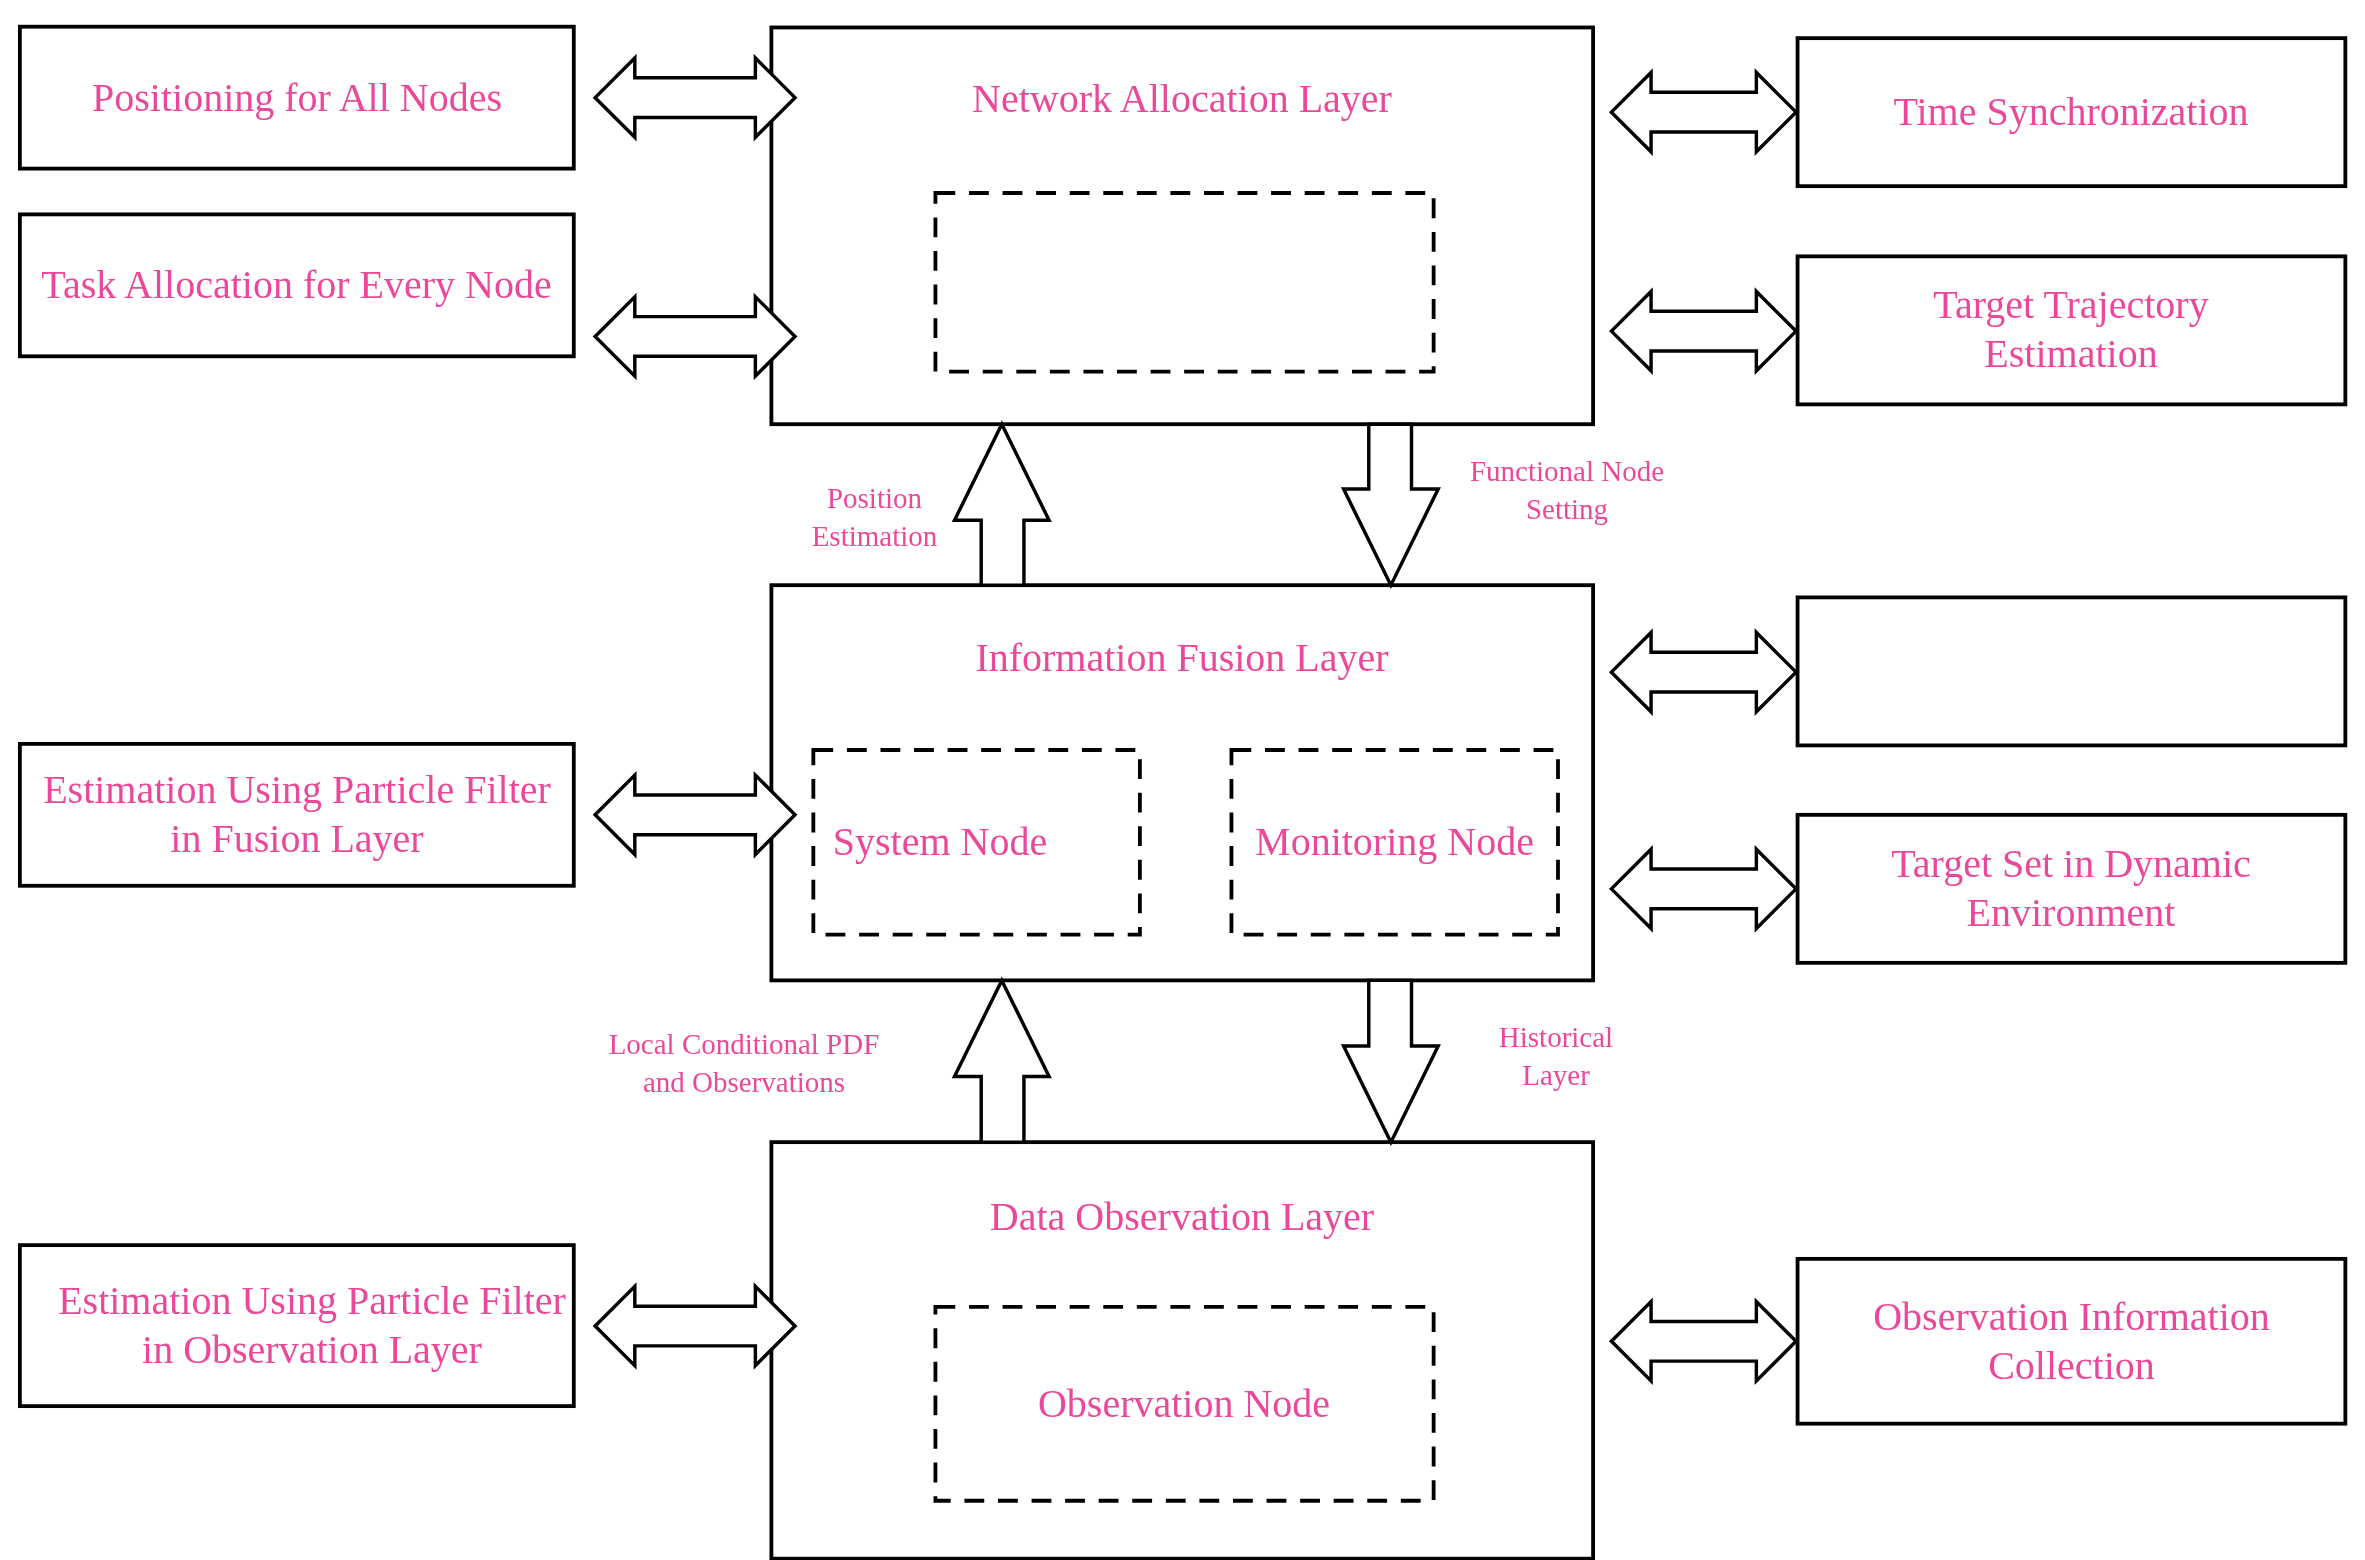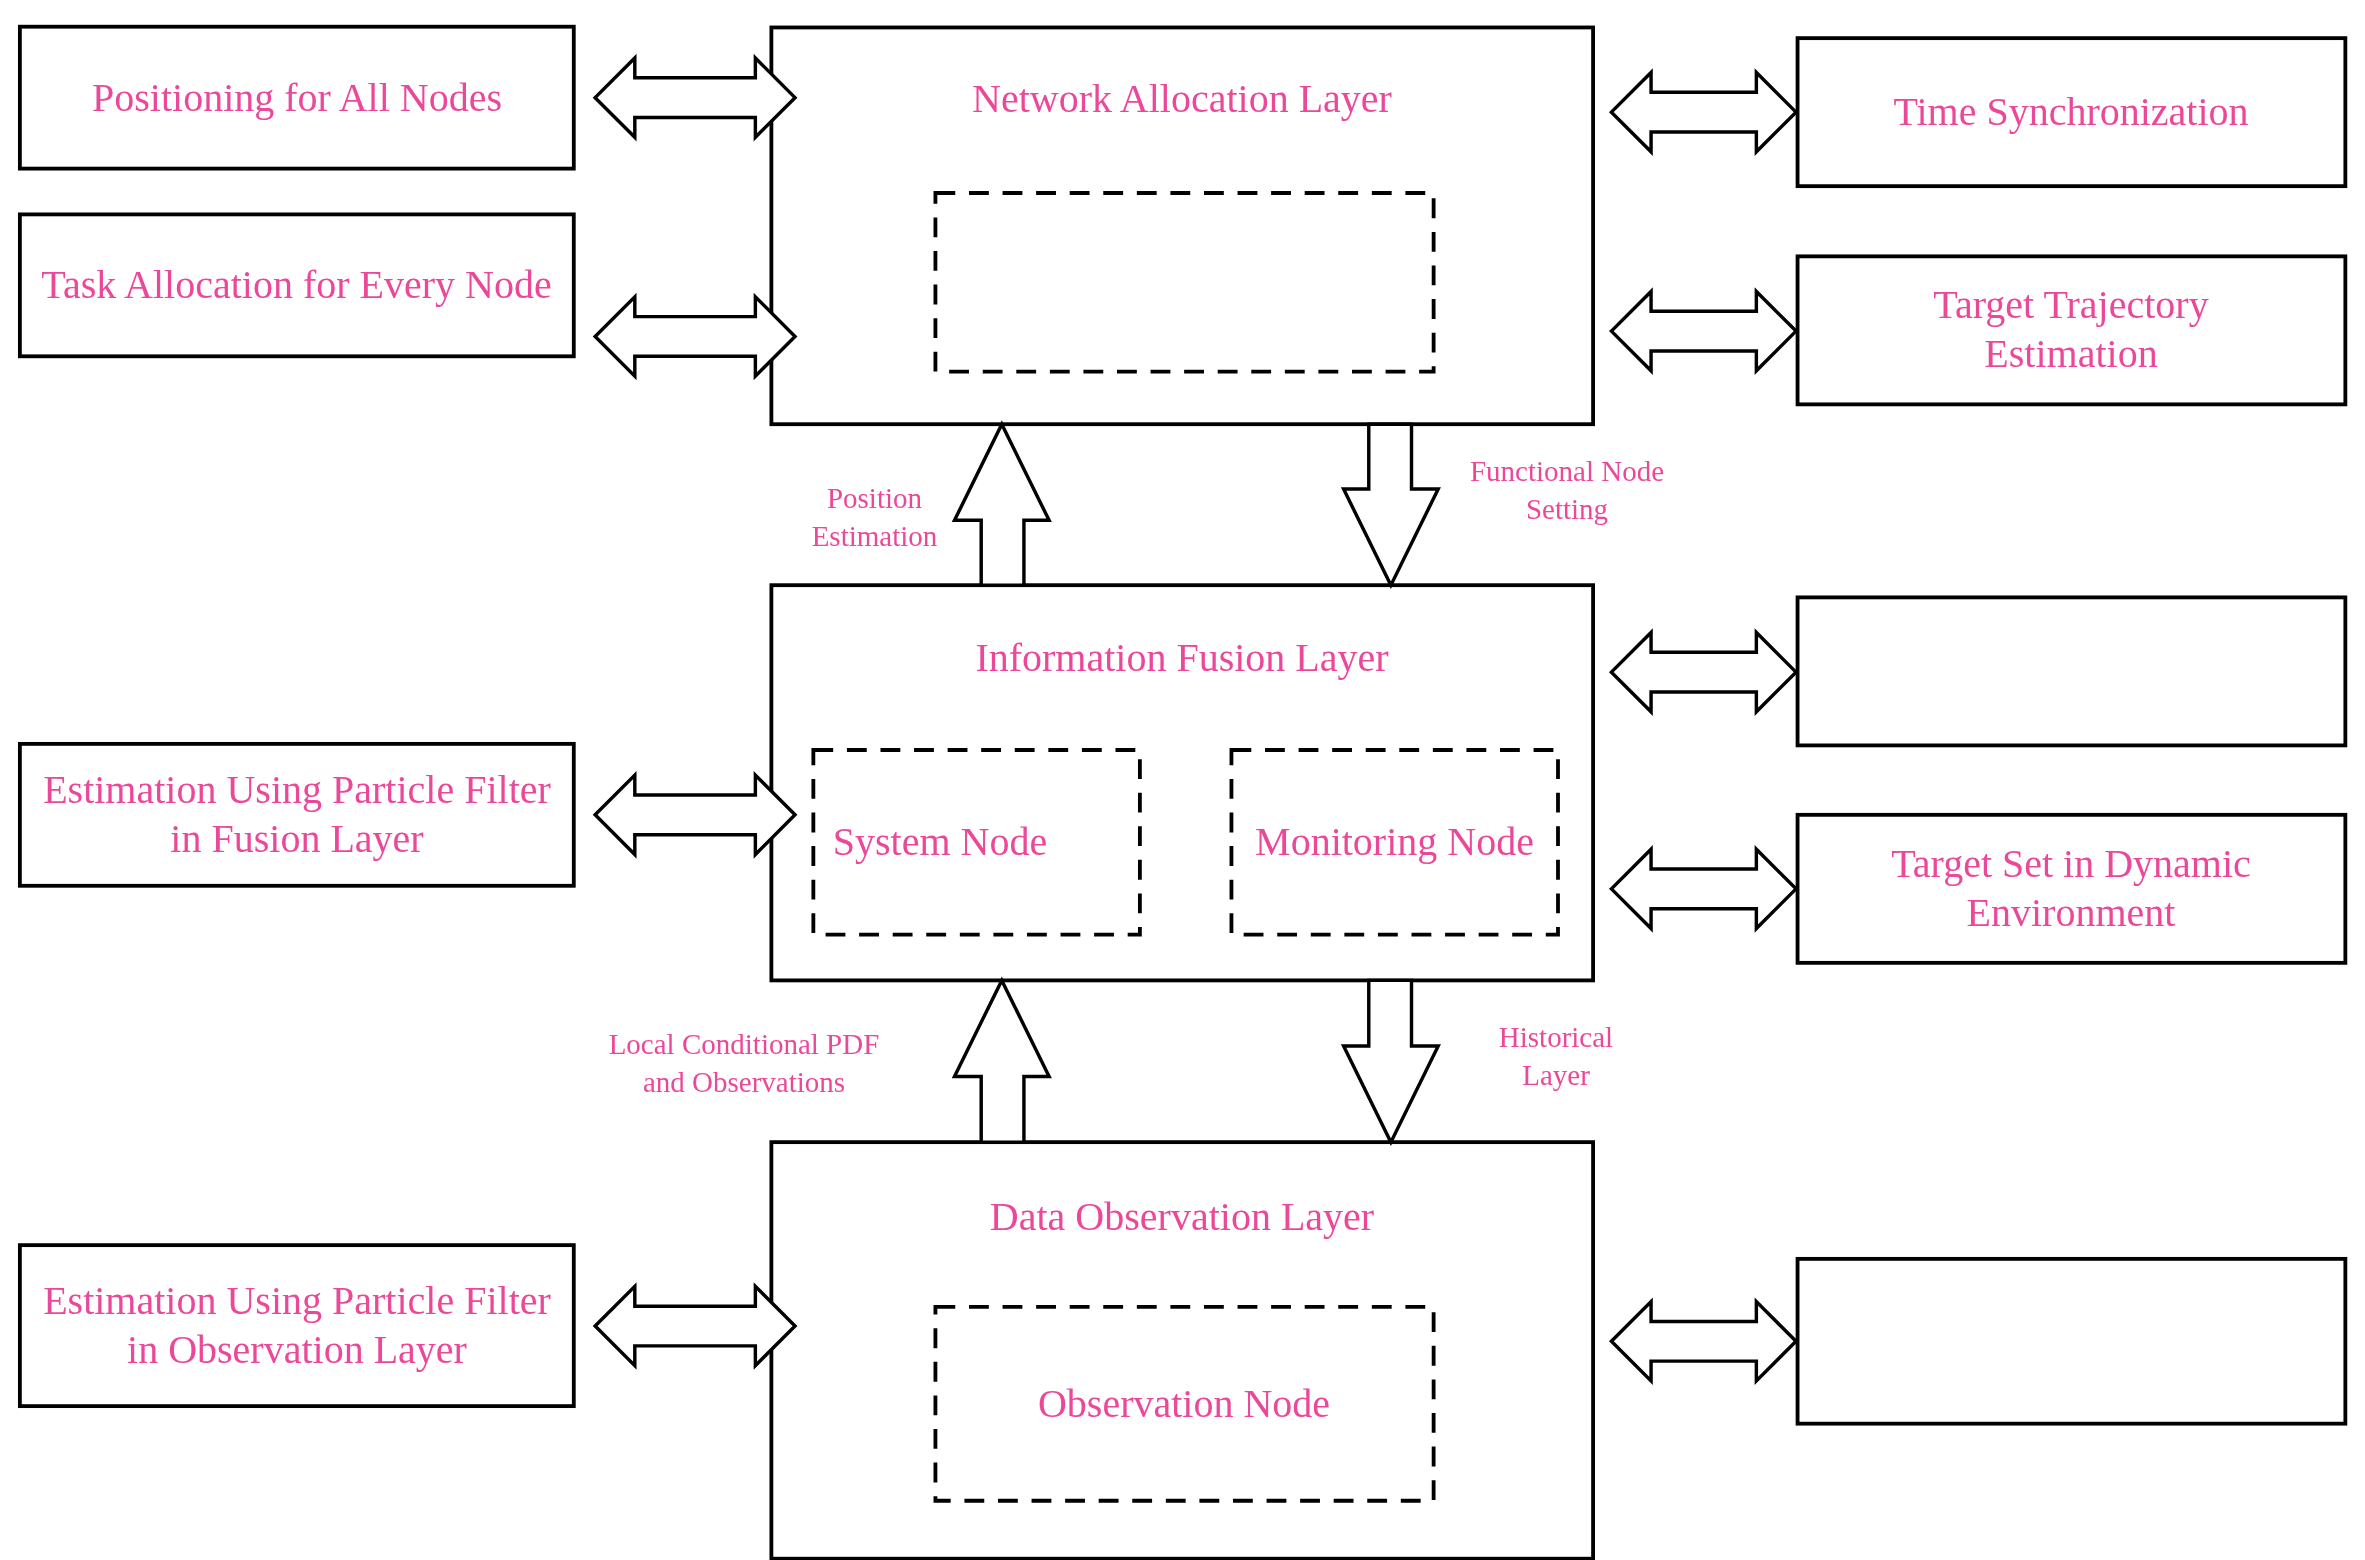--- a/index.html
+++ b/index.html
@@ -65,25 +65,26 @@
 
     <polygon class="arrow" points="1313,1285 1375,1411 1342,1411 1342,1497 1286,1497 1286,1411 1251,1411"></polygon>
 
     <polygon class="arrow" points="1823,1497 1761,1371 1794,1371 1794,1285 1850,1285 1850,1371 1885,1371"></polygon>
 
   </svg>
 
   <div class="lbl box-lbl" style="left:27.5px;top:27px;width:539px;height:142px;">Positioning for All Nodes</div>
   <div class="lbl box-lbl" style="left:35px;top:214px;width:523px;height:142px;">Task Allocation for Every Node</div>
   <div class="lbl box-lbl" style="left:27.5px;top:744px;width:539px;height:142px;">Estimation Using Particle Filter in Fusion Layer</div>
-  <div class="lbl box-lbl" style="left:23px;top:1245px;width:548px;height:161px;">Estimation Using Particle Filter in Observation Layer</div>
+  <div class="lbl box-lbl" style="left:23px;top:1245px;width:548px;height:161px;padding-left:15px;">Estimation Using Particle Filter in Observation Layer</div>
 
   <div class="lbl box-lbl" style="left:1805px;top:38px;width:532px;height:148px;">Time Synchronization</div>
   <div class="lbl box-lbl" style="left:1843px;top:256px;width:456px;height:148px;">Target Trajectory Estimation</div>
   <div class="lbl box-lbl" style="left:1820px;top:815px;width:502px;height:148px;">Target Set in Dynamic Environment</div>
+  <div class="lbl box-lbl" style="left:1828px;top:1259px;width:487px;height:165px;">Observation Information Collection</div>
 
   <div class="lbl layer-title" style="left:771px;top:76px;width:822px;height:46px;">Network Allocation Layer</div>
 
   <div class="lbl layer-title" style="left:771px;top:635px;width:822px;height:46px;">Information Fusion Layer</div>
   <div class="lbl node-lbl" style="left:777px;top:750px;width:326px;height:185px;">System Node</div>
   <div class="lbl node-lbl" style="left:1239px;top:750px;width:311px;height:185px;">Monitoring Node</div>
 
   <div class="lbl layer-title" style="left:771px;top:1194px;width:822px;height:46px;">Data Observation Layer</div>
   <div class="lbl node-lbl" style="left:935px;top:1307px;width:498px;height:194px;">Observation Node</div>
 

